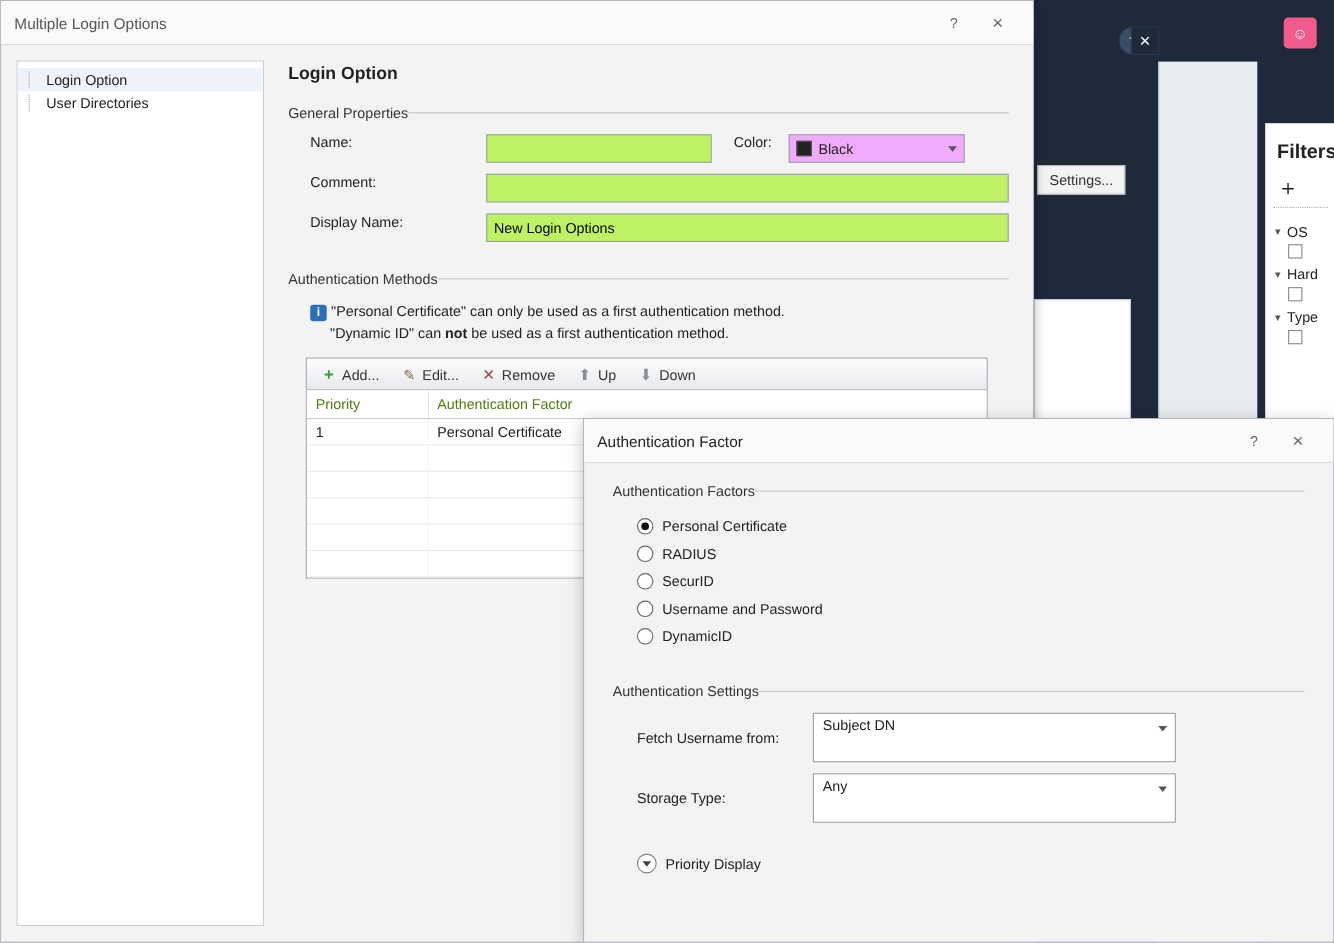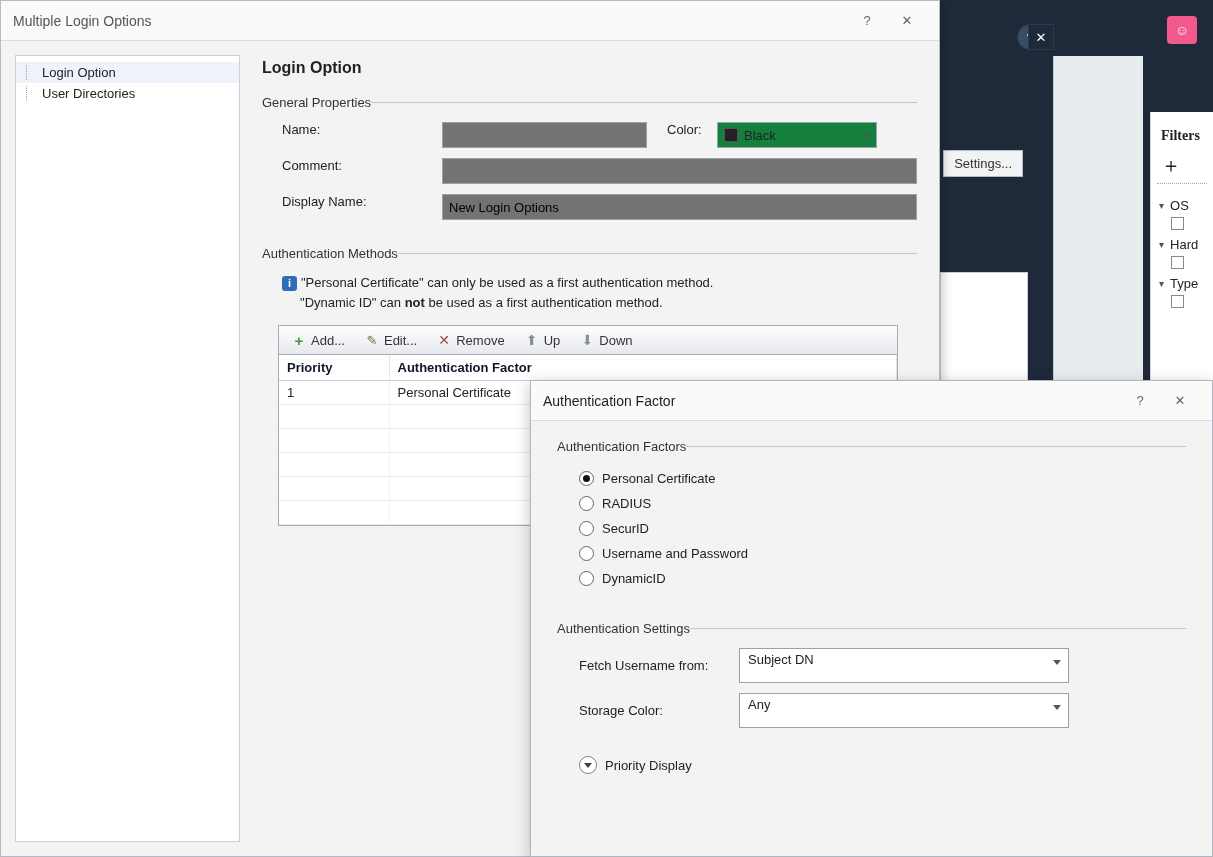--- a/index.html
+++ b/index.html
@@ -11,21 +11,21 @@
   .bg-help-btn{width:26px;height:26px;border-radius:13px;background:#3b4d66;color:#fff;display:inline-flex;align-items:center;justify-content:center;border:1px solid #2a3a50;}
   .bg-close{position:absolute;right:159px;top:24px;width:26px;height:26px;color:#fff;display:inline-flex;align-items:center;justify-content:center;border:1px solid #2a3a50;background:#1e2a3a;}
   .bg-icon{position:absolute;right:16px;top:16px;width:30px;height:28px;background:#f15a8a;border-radius:4px;display:flex;align-items:center;justify-content:center;color:#fff;font-size:14px;font-weight:bold;}
   .bg-col{position:absolute;right:70px;top:56px;bottom:0;width:90px;background:#e9ecef;border-left:1px solid #c7cbd1;}
   .bg-tab{position:absolute;right:98px;top:118px;height:30px;padding:0 10px;background:#2a3b55;color:#bfc8d4;display:flex;align-items:center;border-radius:3px 3px 0 0;}
 
   .bg-settings{position:absolute;right:190px;top:150px;height:27px;padding:0 10px;background:#f2f3f5;border:1px solid #b5bac2;color:#333;display:flex;align-items:center;}
   .bg-underpanel{position:absolute;left:940px;right:185px;top:272px;height:115px;background:#fff;border:1px solid #c9cfd6;}
 
   .filters-panel{position:absolute;right:0;top:112px;bottom:0;width:63px;background:#fff;border-left:1px solid #d3d7dd;padding:16px 6px;}
-  .filters-title{font-weight:bold;font-size:14px;margin-bottom:8px;padding-left:4px;font-family:Liberation Serif, serif;}
+  .filters-title{font-weight:bold;font-size:18px;margin-bottom:8px;padding-left:4px;}
   .f-plus{font-size:20px;padding:0 4px 4px 4px;color:#222;cursor:pointer;border-bottom:1px dotted #aaa;margin-bottom:10px;}
   .f-item{display:flex;align-items:center;gap:6px;padding:4px 2px;color:#222;}
   .f-caret{font-size:10px;color:#555;}
   .f-check{width:13px;height:13px;border:1px solid #888;display:inline-block;margin-left:14px;}
 
   
   .dialog{position:absolute;left:0;top:0;width:940px;height:857px;background:#f3f3f3;border:1px solid #b7bbc1;box-shadow:3px 0 10px rgba(0,0,0,0.2);}
   .titlebar{height:40px;display:flex;align-items:center;padding:0 12px;background:#fafafa;border-bottom:1px solid #d8dbe0;color:#555;}
   .titlebar .t-title{flex:1;font-size:14px;}
   .titlebar .t-btn{width:40px;height:40px;display:flex;align-items:center;justify-content:center;color:#666;cursor:pointer;}
@@ -37,53 +37,53 @@
   .nav-item.selected{background:#eef3fb;}
 
   .content{flex:1;padding:16px 22px 16px 10px;overflow:hidden;}
   .heading{font-weight:bold;font-size:16px;margin:2px 0 18px 0;color:#222;}
   .section{margin:12px 0;}
   .sec-title{display:flex;align-items:center;gap:0;color:#333;margin-bottom:12px;}
   .sec-title .line{flex:1;height:1px;background:#c3c7cd;}
 
   .row{display:flex;margin:8px 0 10px 20px;}
   .row label{width:160px;color:#222;}
-  .txt{flex:1;height:26px;border:1px solid #9aa1ab;background:#737373;padding:2px 6px;font-size:13px;}
-  .sel{height:26px;border:1px solid #9aa1ab;background:#15803d;padding:0 24px 0 26px;position:relative;display:inline-flex;align-items:center;min-width:160px;cursor:pointer;}
+  .txt{flex:1;height:26px;border:1px solid #9aa1ab;background:#bef264;padding:2px 6px;font-size:13px;}
+  .sel{height:26px;border:1px solid #9aa1ab;background:#f0abfc;padding:0 24px 0 26px;position:relative;display:inline-flex;align-items:center;min-width:160px;cursor:pointer;}
   .sel .swatch{position:absolute;left:6px;top:5px;width:14px;height:14px;background:#222;border:1px solid #555;}
   .sel .arrow{position:absolute;right:6px;top:10px;width:0;height:0;border-left:4px solid transparent;border-right:4px solid transparent;border-top:5px solid #555;}
   .row .gap{width:20px;}
 
   .auth-msg{margin-left:20px;color:#222;line-height:1.55;}
   .info-ico{display:inline-flex;width:15px;height:15px;border-radius:3px;background:#2c6fb8;color:#fff;align-items:center;justify-content:center;font-size:11px;font-weight:bold;margin-right:4px;}
 
   .tb{margin:12px 0 0 16px;border:1px solid #a6acb6;background:linear-gradient(#fdfdfd,#e7e9ed);height:30px;display:flex;align-items:center;padding:0 4px;gap:2px;width:620px;}
   .tbtn{display:inline-flex;align-items:center;gap:5px;padding:3px 8px;color:#333;cursor:pointer;border:1px solid transparent;border-radius:2px;}
   .tico{width:14px;height:14px;display:inline-flex;align-items:center;justify-content:center;}
   .i-plus{color:#3a9a3a;font-weight:bold;font-size:15px}
   .i-edit{color:#7a6a3a;font-size:13px}
   .i-del{color:#9a4a4a;font-size:14px}
   .i-up,.i-down{color:#8a8f97;font-size:14px}
 
   .grid{margin:0 0 0 16px;width:620px;border:1px solid #a6acb6;border-top:none;background:#fff;}
   .grid table{width:100%;border-collapse:collapse;table-layout:fixed;}
-  .grid th{background:#fff;border-bottom:1px solid #c8cdd5;border-right:1px solid #e2e5ea;text-align:left;font-weight:bold;color:#0f172a;padding:5px 8px;height:24px;font-size:13px;}
+  .grid th{background:#fff;border-bottom:1px solid #c8cdd5;border-right:1px solid #e2e5ea;text-align:left;font-weight:normal;color:#4d7c0f;padding:5px 8px;height:24px;font-size:13px;}
   .grid td{border-bottom:1px solid #e8ebef;border-right:1px solid #f2f4f6;padding:4px 8px;height:24px;}
   .grid th:first-child{width:110px;}
 
   
   .dialog2{position:absolute;left:530px;right:0;top:380px;height:477px;background:#f3f3f3;border:1px solid #b2b6bd;box-shadow:0 4px 14px rgba(0,0,0,0.25);}
   .dialog2 .titlebar{background:#fafafa;}
   .d2body{padding:18px 26px;}
   .radio-row{display:flex;align-items:center;gap:8px;padding:5px 0 5px 22px;cursor:pointer;}
   .radio{width:15px;height:15px;border:1px solid #666;border-radius:50%;position:relative;background:#fff;}
   .radio.checked::after{content:"";position:absolute;left:3px;top:3px;width:7px;height:7px;border-radius:50%;background:#111;}
   .dl-row{display:flex;align-items:center;margin:6px 0 10px 22px;}
   .dl-row label{width:160px;}
-  .sel2{flex:0 0 330px;height:35px;border:1px solid #9aa1ab;background:#fff;padding:3px 26px 3px 8px;position:relative;cursor:pointer;}
+  .sel2{flex:0 0 330px;height:45px;border:1px solid #9aa1ab;background:#fff;padding:3px 26px 3px 8px;position:relative;cursor:pointer;}
   .sel2 .arrow{position:absolute;right:7px;top:11px;width:0;height:0;border-left:4px solid transparent;border-right:4px solid transparent;border-top:5px solid #555;}
   .expander{display:flex;align-items:center;gap:8px;margin:28px 0 0 22px;color:#222;cursor:pointer;}
   .expander .circ{width:18px;height:18px;border:1px solid #7f858e;border-radius:50%;background:#fff;display:flex;align-items:center;justify-content:center;}
   .expander .circ::after{content:"";width:0;height:0;border-left:4px solid transparent;border-right:4px solid transparent;border-top:5px solid #444;}
 </style>
 </head>
 <body>
 
 <div class="bg-appbar"></div>
 <span class="bg-help"><span class="bg-help-btn">?</span></span>
@@ -263,21 +263,21 @@
 
     <div class="sec-title" style="margin-top:30px;text-align:center;">
         <span>Authentication Settings</span>
         <span class="line"></span>
       </div>
     <div class="dl-row">
       <label>Fetch Username from:</label>
       <div class="sel2"><span>Subject DN</span><span class="arrow"></span></div>
     </div>
     <div class="dl-row">
-      <label>Storage Color:</label>
+      <label>Storage Type:</label>
       <div class="sel2"><span>Any</span><span class="arrow"></span></div>
     </div>
 
     <div class="expander">
       <span class="circ"></span>
       <span>Priority Display</span>
     </div>
   </div>
 </div>
 

